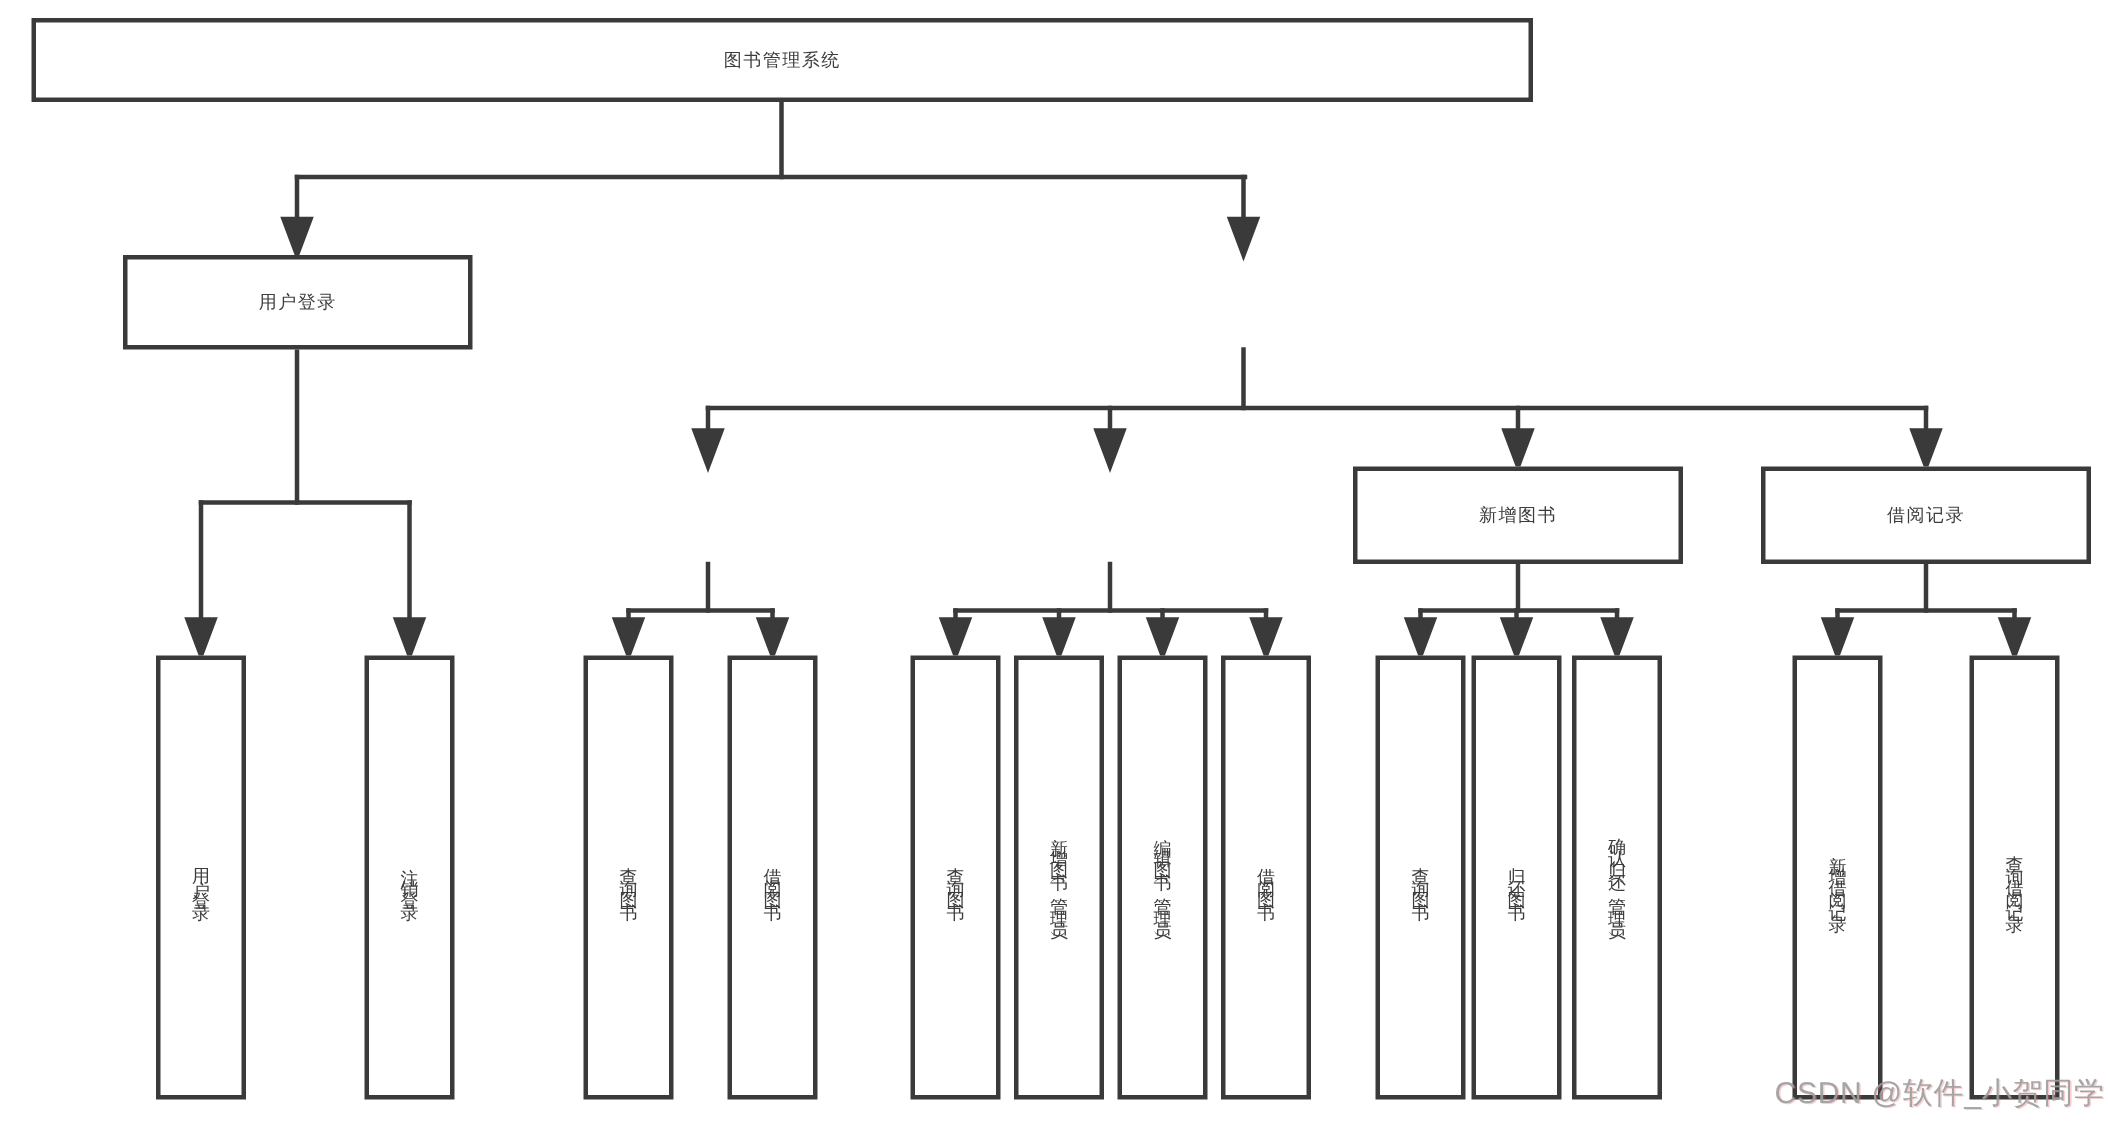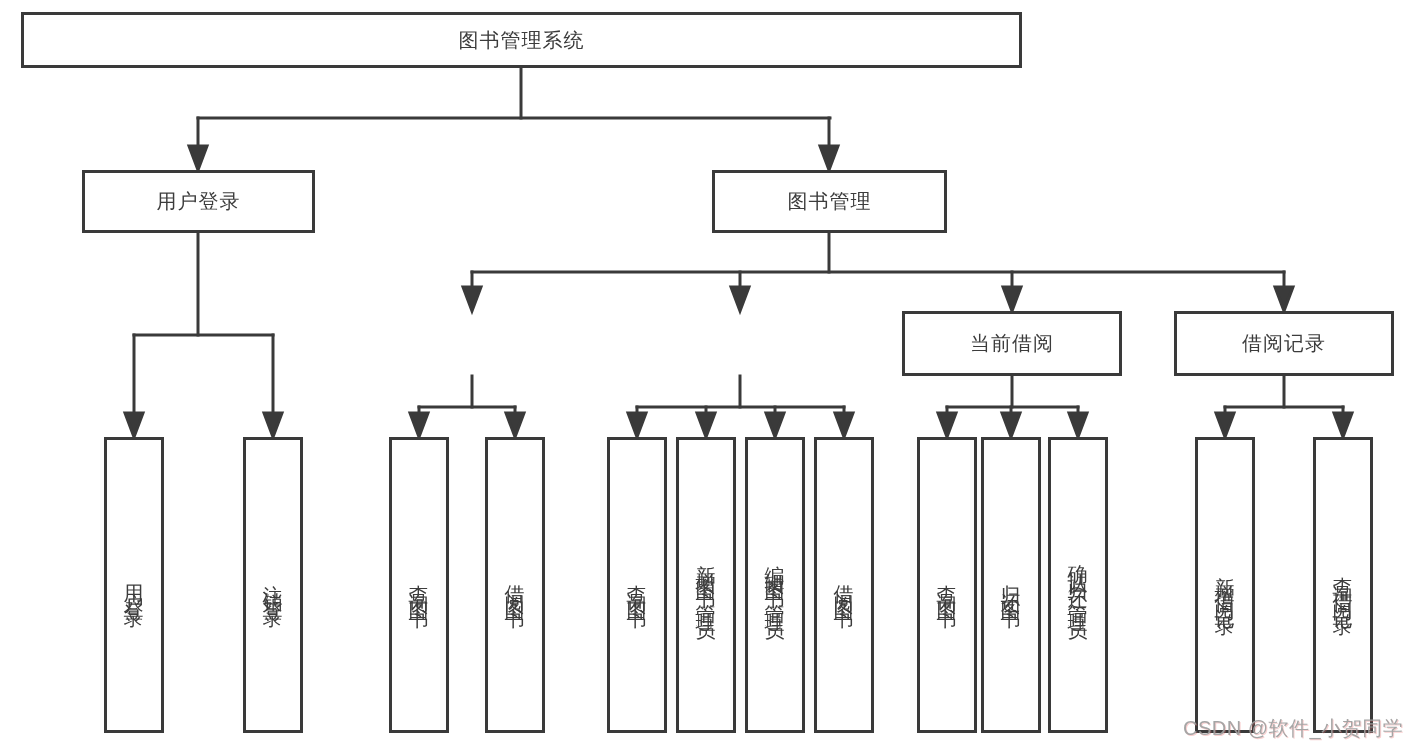--- a/index.html
+++ b/index.html
@@ -13,21 +13,21 @@
     width:1405px;height:747px;position:relative;overflow:hidden;
     background:var(--bg);
     font-family:"Liberation Sans","DejaVu Sans",sans-serif;
   }
   .stage{position:absolute;left:0;top:0;width:1405px;height:747px;}
   svg.wires{position:absolute;left:0;top:0;z-index:1;color:var(--line);}
   .box{
     position:absolute;z-index:2;box-sizing:border-box;
     border:3px solid var(--line);background:#fff;
     display:flex;align-items:center;justify-content:center;
-    color:var(--text);font-size:20px;letter-spacing:1px;white-space:nowrap;
+    color:var(--text);font-size:12px;letter-spacing:1px;white-space:nowrap;
   }
   .vbox{
     writing-mode:vertical-rl;text-orientation:mixed;
     letter-spacing:8px;line-height:1;white-space:normal;
   }
   .watermark{
     position:absolute;z-index:5;left:1183px;top:715px;
     font-size:20px;color:var(--wm);letter-spacing:0.5px;
     text-shadow:1px 1px 0 rgba(235,110,110,0.35);
     opacity:0.92;
@@ -112,23 +112,22 @@
         <polygon points="1225,437 1216,413 1234,413"></polygon>
         <line x1="1343" y1="407" x2="1343" y2="414"></line>
         <polygon points="1343,437 1334,413 1352,413"></polygon>
       </g>
     </g>
   </svg>
 
   <div class="box" style="left:21px;top:12px;width:1001px;height:56px;">图书管理系统</div>
 
   <div class="box" style="left:82px;top:170px;width:233px;height:63px;">用户登录</div>
-  <div class="box" style="left:712px;top:170px;width:235px;height:63px;">图书管理</div>
 
-  <div class="box" style="left:902px;top:311px;width:220px;height:65px;">当前借阅</div>
+  <div class="box" style="left:902px;top:311px;width:220px;height:65px;">新增图书</div>
   <div class="box" style="left:1174px;top:311px;width:220px;height:65px;">借阅记录</div>
 
   <div class="box vbox" style="left:104px;top:437px;width:60px;height:296px;">用户登录</div>
   <div class="box vbox" style="left:243px;top:437px;width:60px;height:296px;">注销登录</div>
 
   <div class="box vbox" style="left:389px;top:437px;width:60px;height:296px;">查询图书</div>
   <div class="box vbox" style="left:485px;top:437px;width:60px;height:296px;">借阅图书</div>
 
   <div class="box vbox" style="left:607px;top:437px;width:60px;height:296px;">查询图书</div>
   <div class="box vbox" style="left:676px;top:437px;width:60px;height:296px;">新增图书（管理员）</div>

